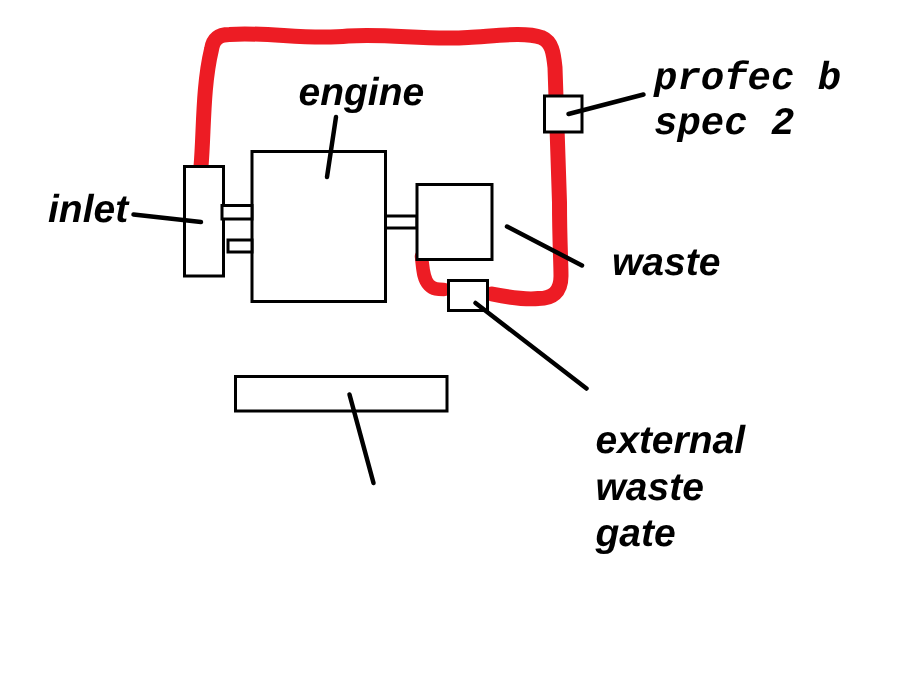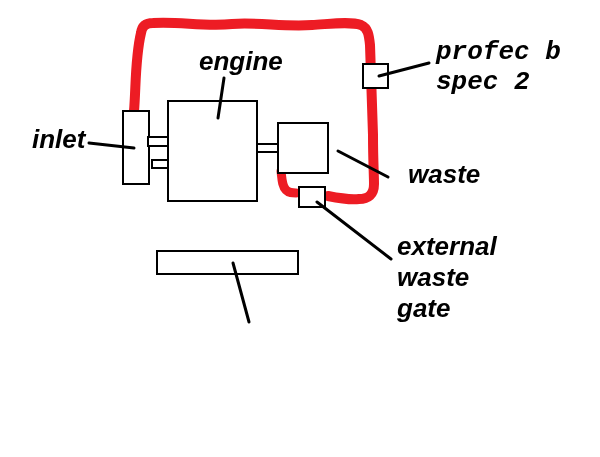--- a/index.html
+++ b/index.html
@@ -44,21 +44,21 @@
     position:absolute;
     color:var(--line);
     font-size:26px;
     font-weight:bold;
     font-style:italic;
     line-height:26px;
     white-space:pre-line;
     letter-spacing:0px;
   }
   .lbl.multi30{line-height:30px;}
-  .lbl.multi31{line-height:31px;}
+  .lbl.multi31{line-height:31px;margin-top:47px;}
 </style>
 </head>
 <body>
 
 <div class="stage">
 
   <svg width="600" height="457" viewBox="0 0 600 457">
 
     <path class="hose" stroke-width="10" d="M134,111 C136,88 135,58 141,33 C142,26 146,23 153,23
              C178,21 205,27 232,24 C258,22 284,27 312,25

